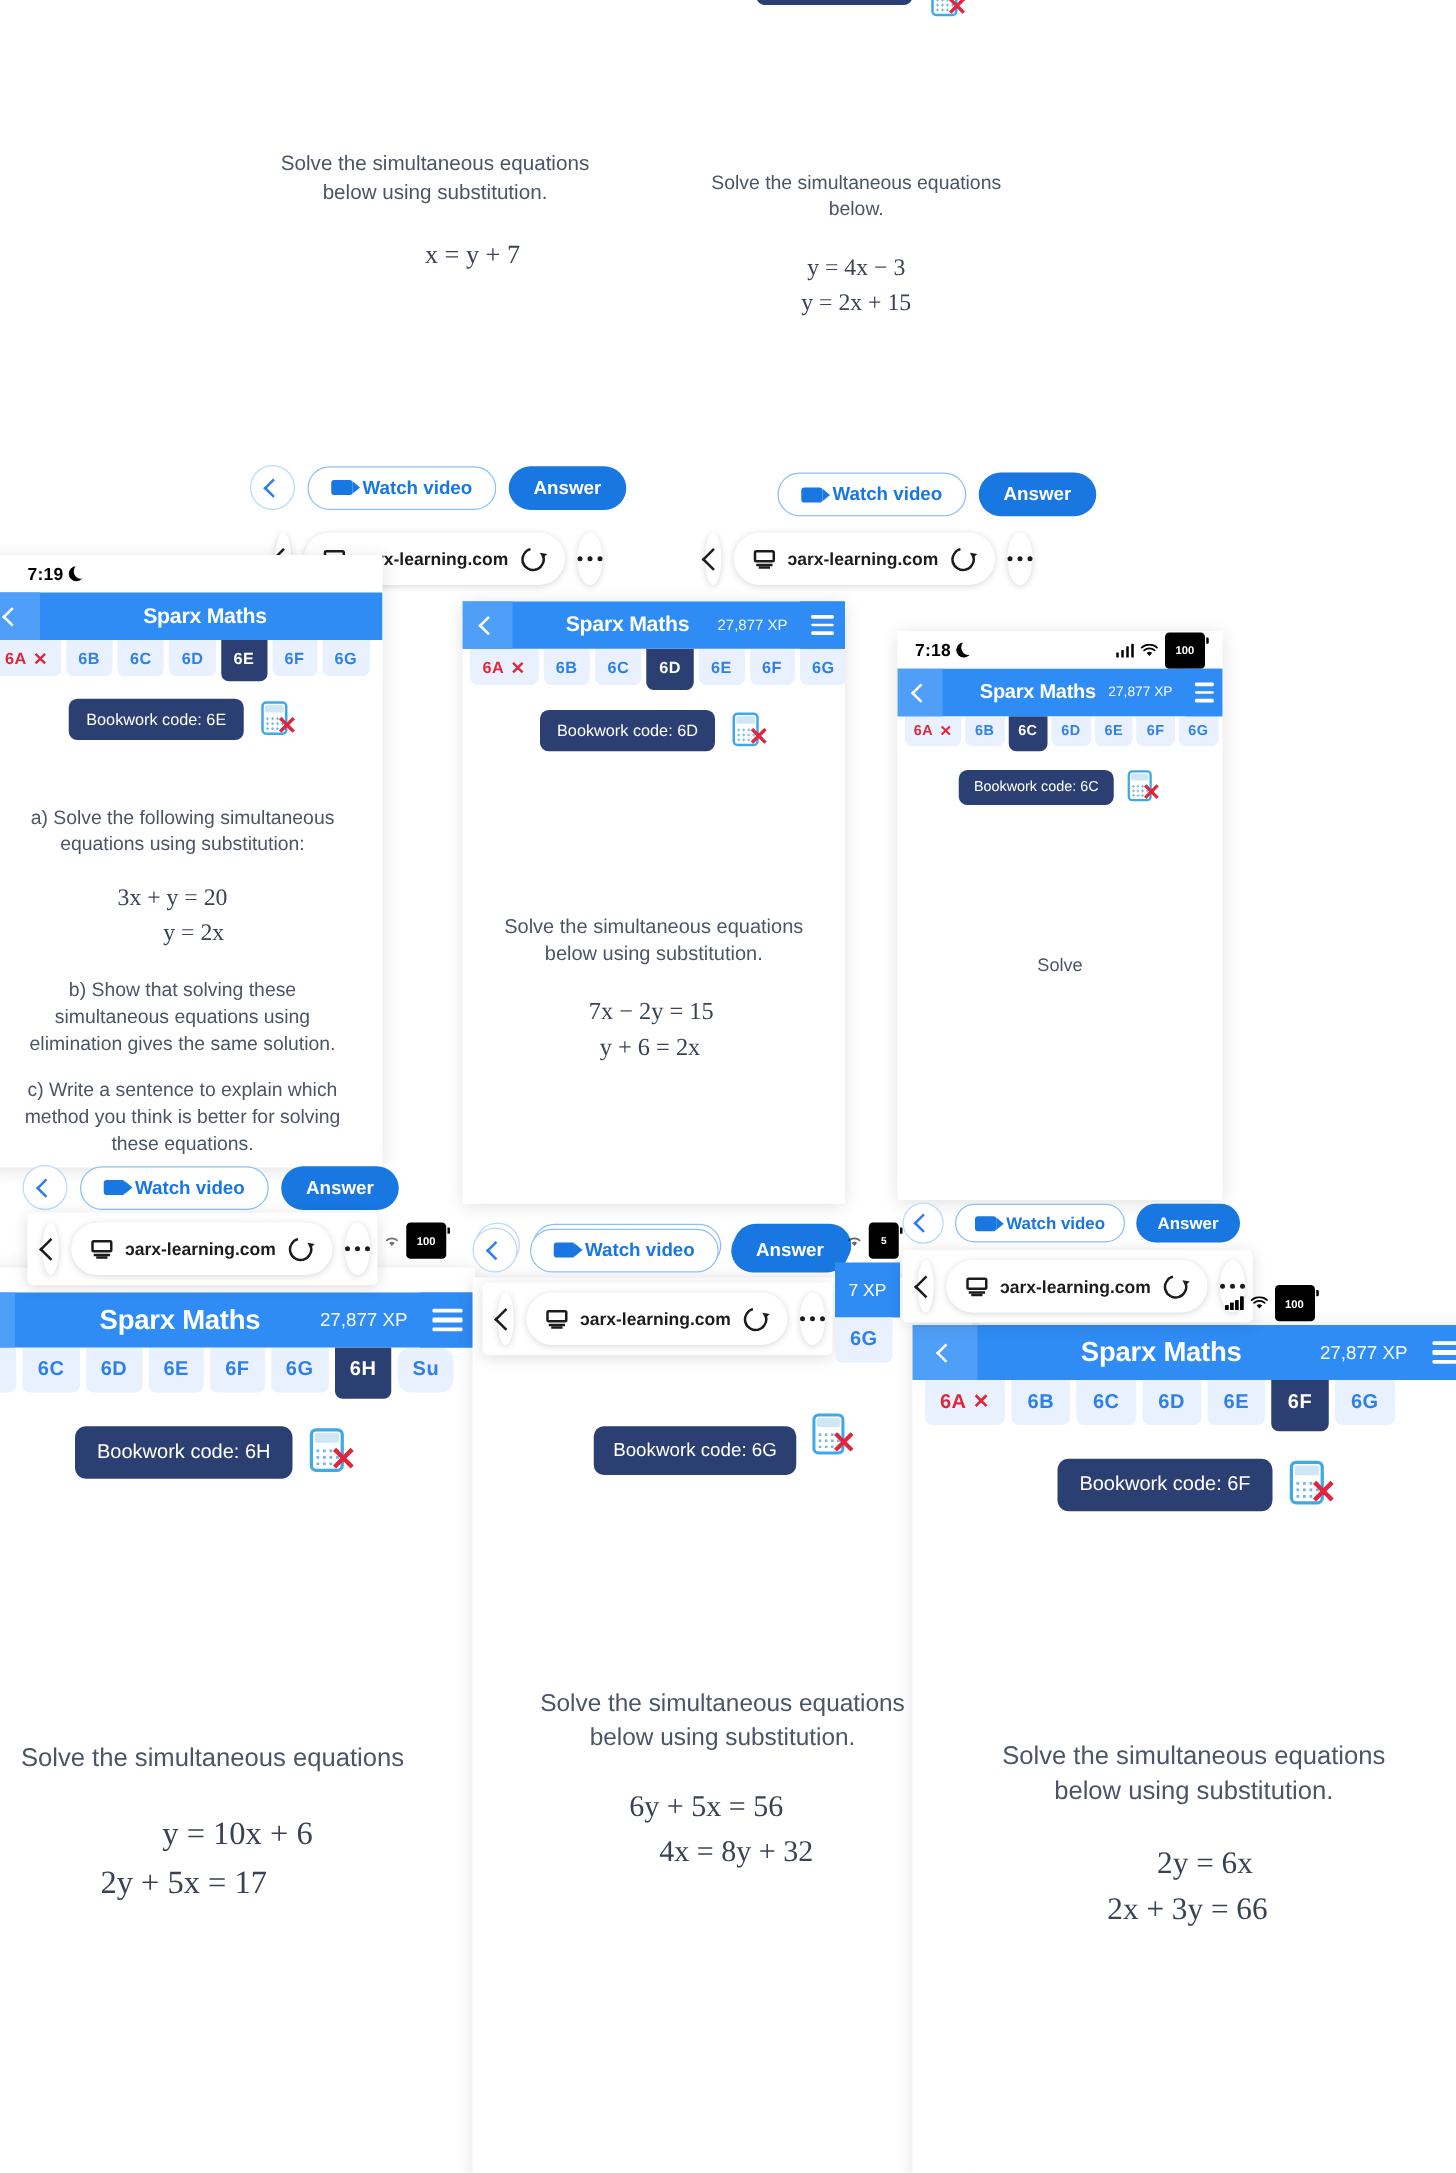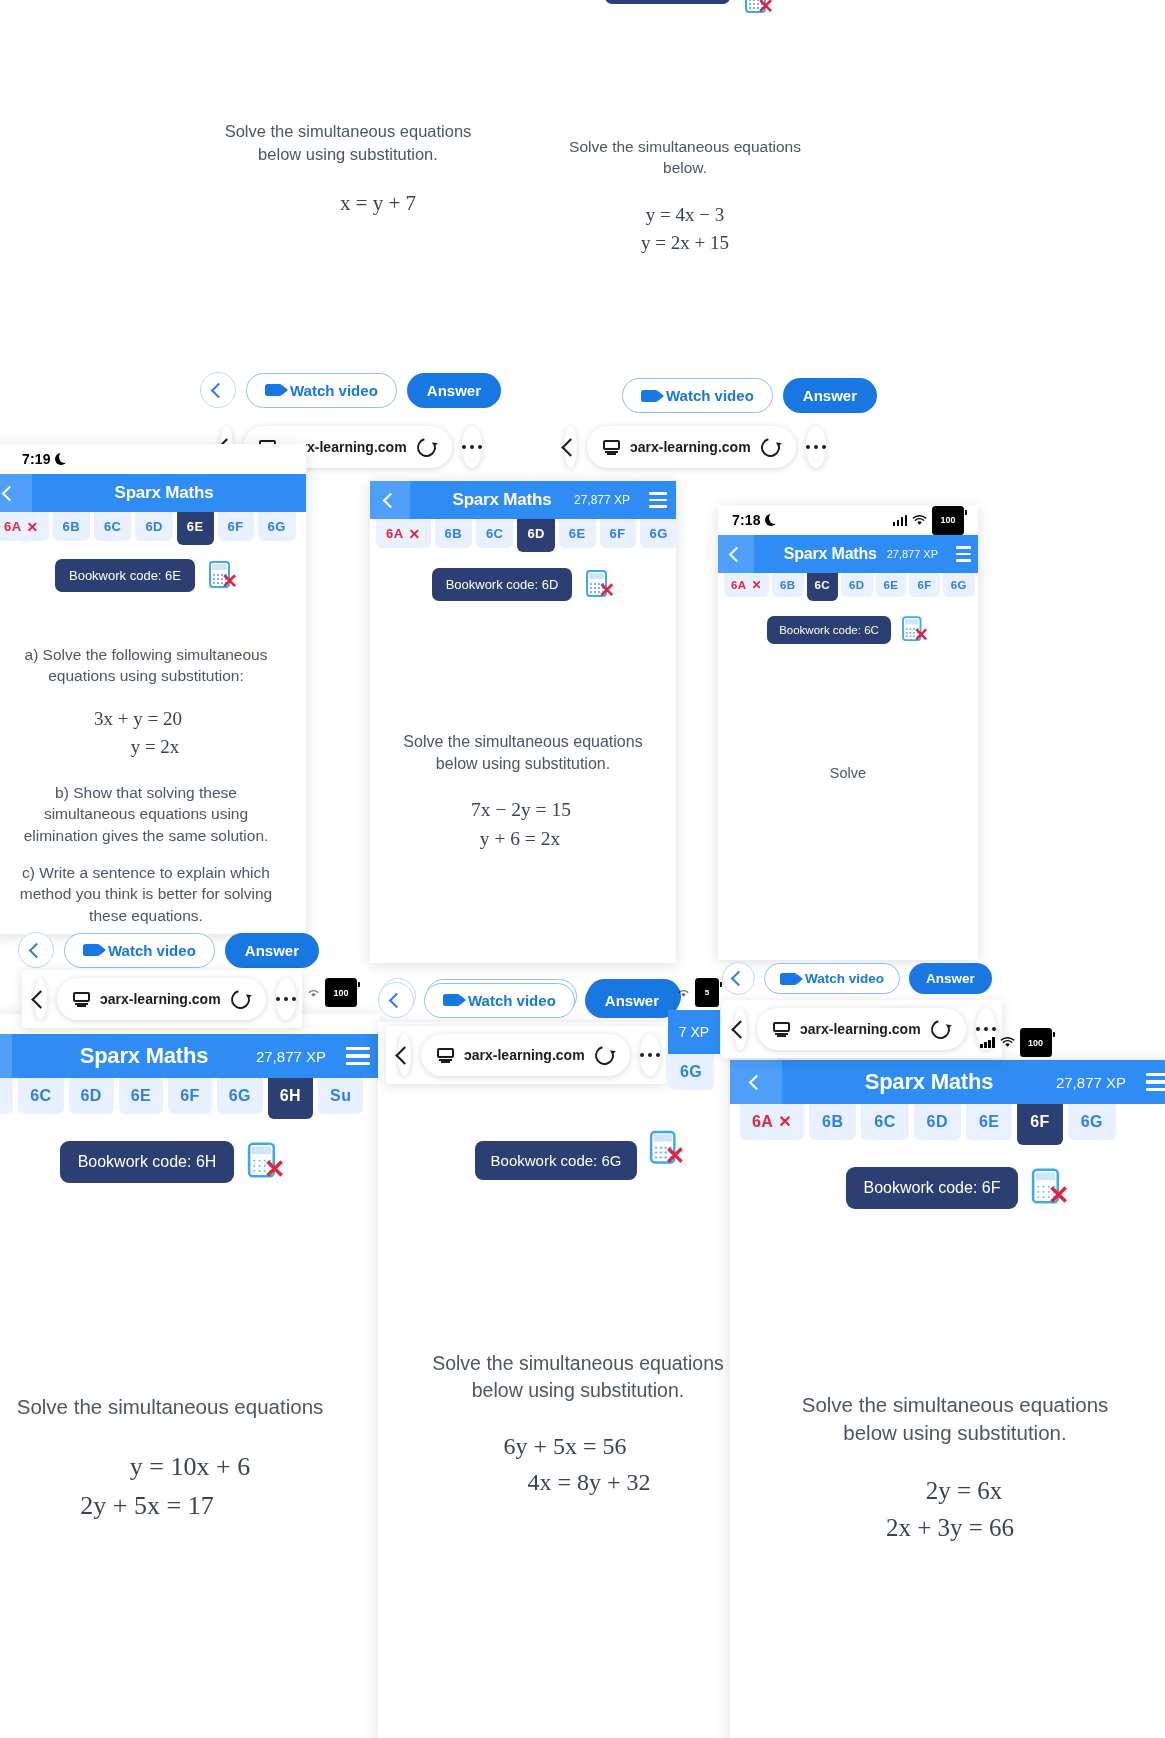--- a/index.html
+++ b/index.html
@@ -497,21 +497,21 @@
         </div>
       <div class="tab" style="font-size:16px;padding:9px 12px;">
           <span>6F</span>
         </div>
       <div class="tab" style="font-size:16px;padding:9px 12px;">
           <span>6G</span>
         </div>
       <div class="tab active" style="font-size:16px;padding:9px 12px 14px;">
           <span>6H</span>
         </div>
-      <div class="tab" style="font-size:16px;padding:9px 12px;">
+      <div class="tab" style="font-size:16px;padding:9px 12px;border-radius:11px;">
           <span>Su</span>
         </div>
     </div>
     <div class="bookrow" style="margin-top:22px;gap:18px;">
       <div class="bookcode" style="font-size:16px;padding:12px 18px;border-radius:9px;">Bookwork code: 6H</div>
       <div class="calcno" style="transform:scale(1.3);">
         <div class="body"></div>
           <div class="scr"></div>
           <div class="dots"></div>
           <div class="x">✕</div>

